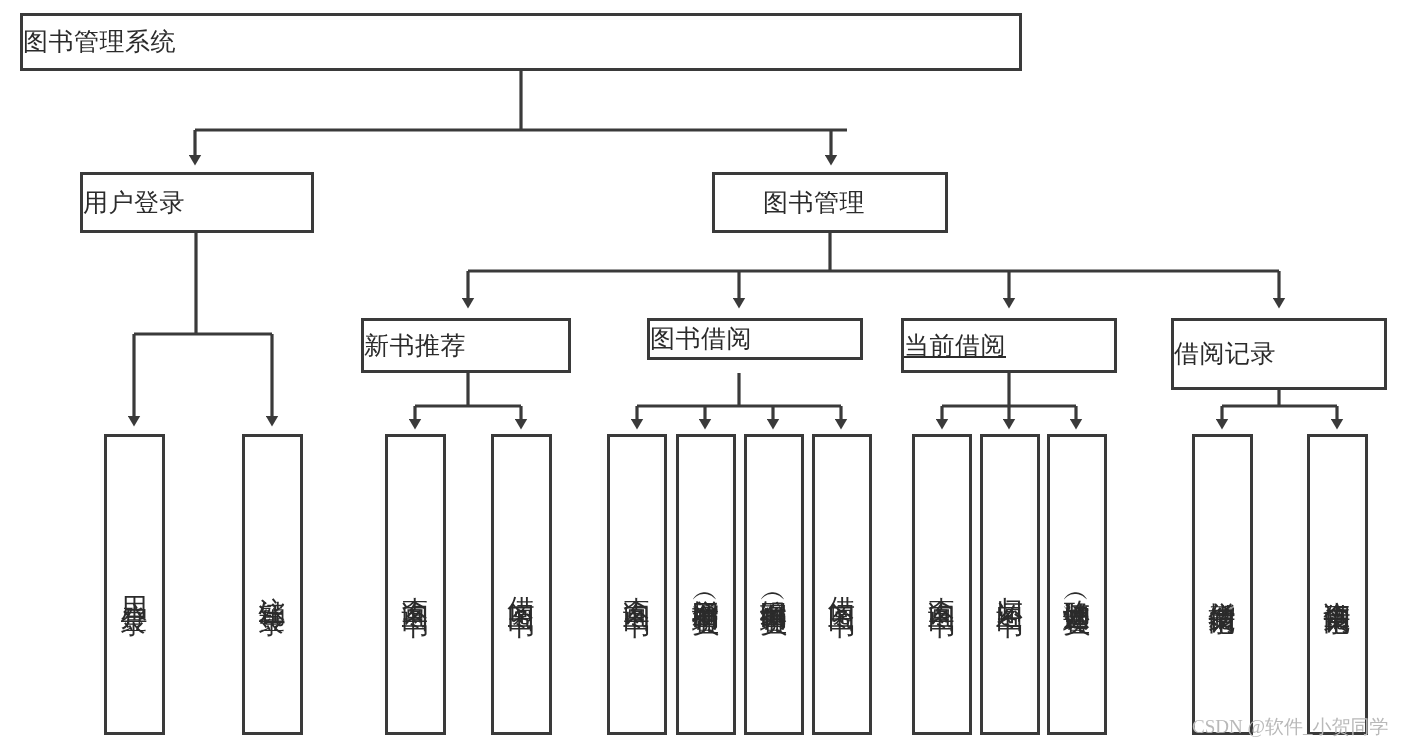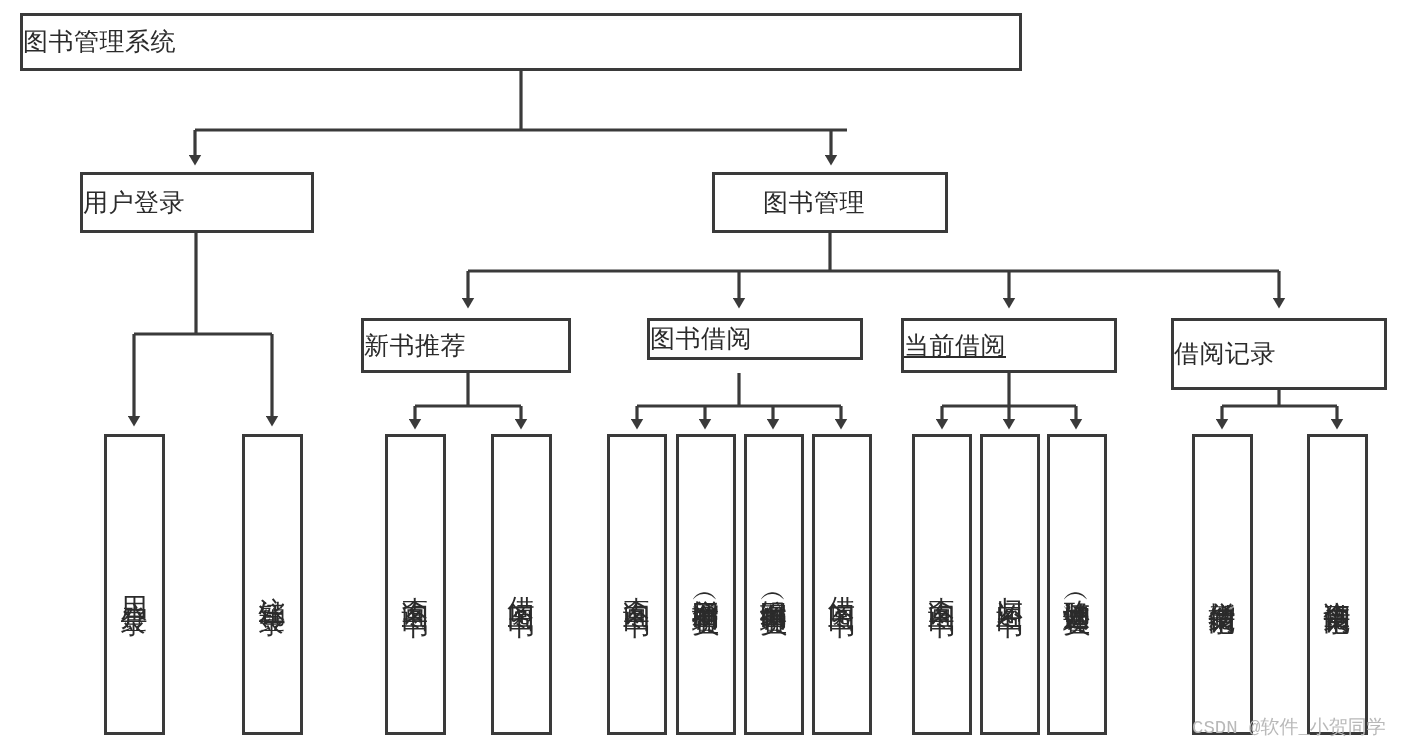--- a/index.html
+++ b/index.html
@@ -71,21 +71,21 @@
     letter-spacing: 1.5px;
   }
   .watermark {
     position: absolute;
     left: 1192px;
     top: 714px;
     font-size: 19px;
     color: #b9b9b9;
     white-space: nowrap;
     z-index: 5;
-    font-family: Liberation Mono, monospace;
+    font-family: Liberation Serif, serif;
   }
 </style>
 </head>
 <body>
 
 <div id="canvas">
 
   <svg class="wires" viewBox="0 0 1405 747" xmlns="http://www.w3.org/2000/svg">
     <defs>
       <marker id="arr" markerWidth="11" markerHeight="13" refX="1.5" refY="6.5" orient="auto" markerUnits="userSpaceOnUse">

